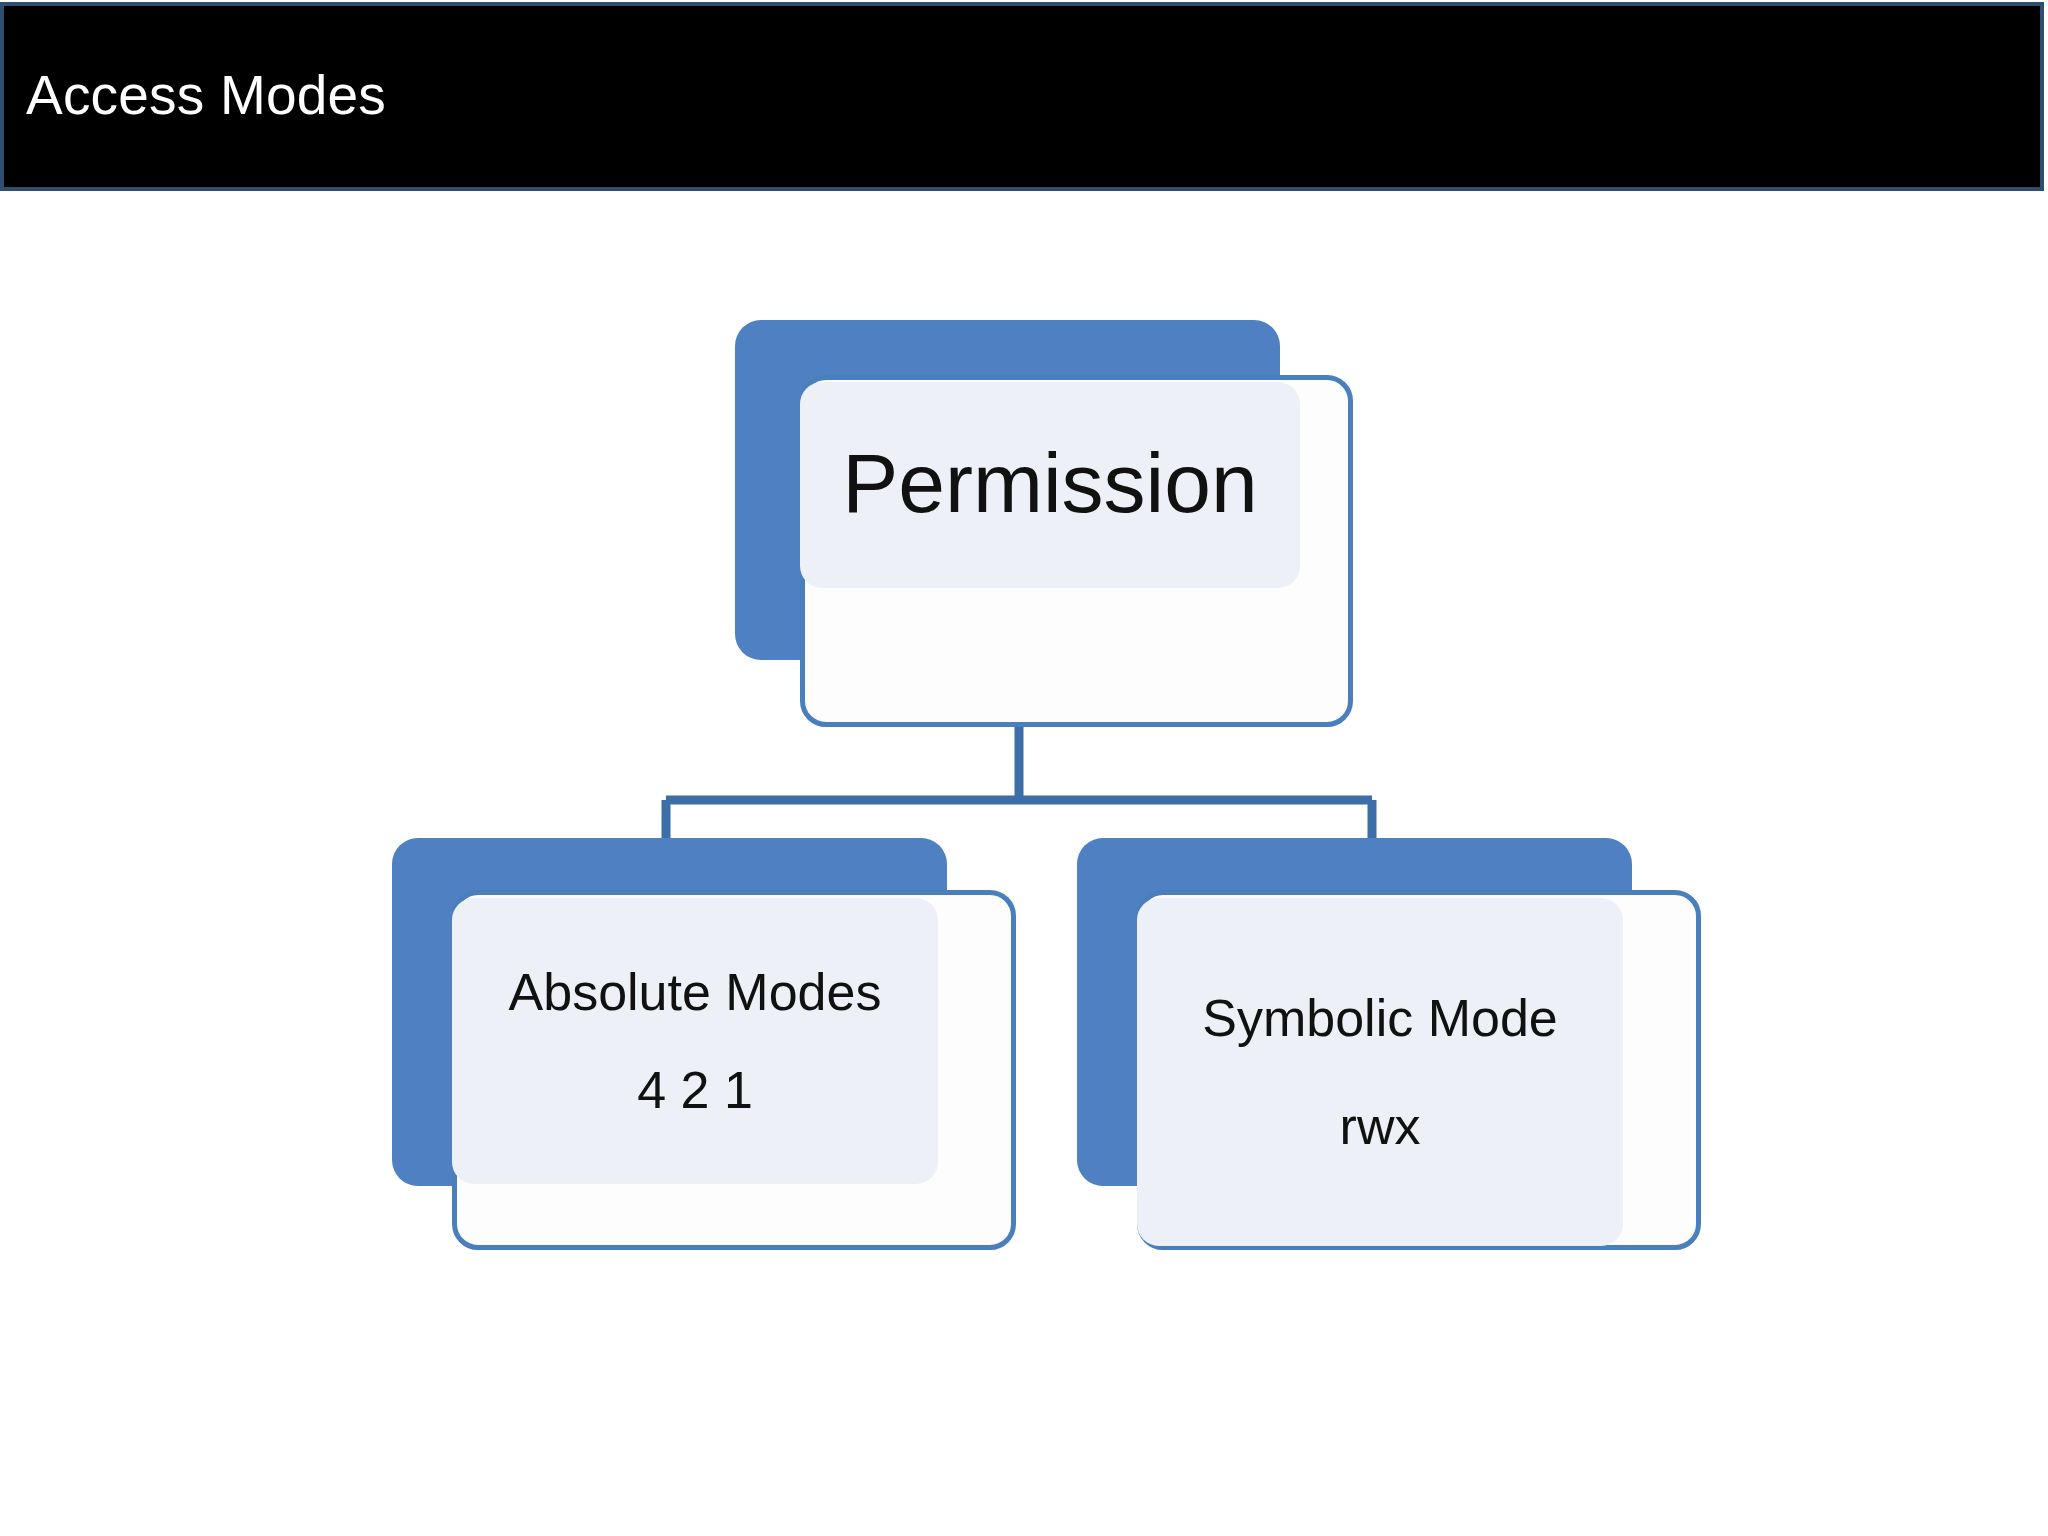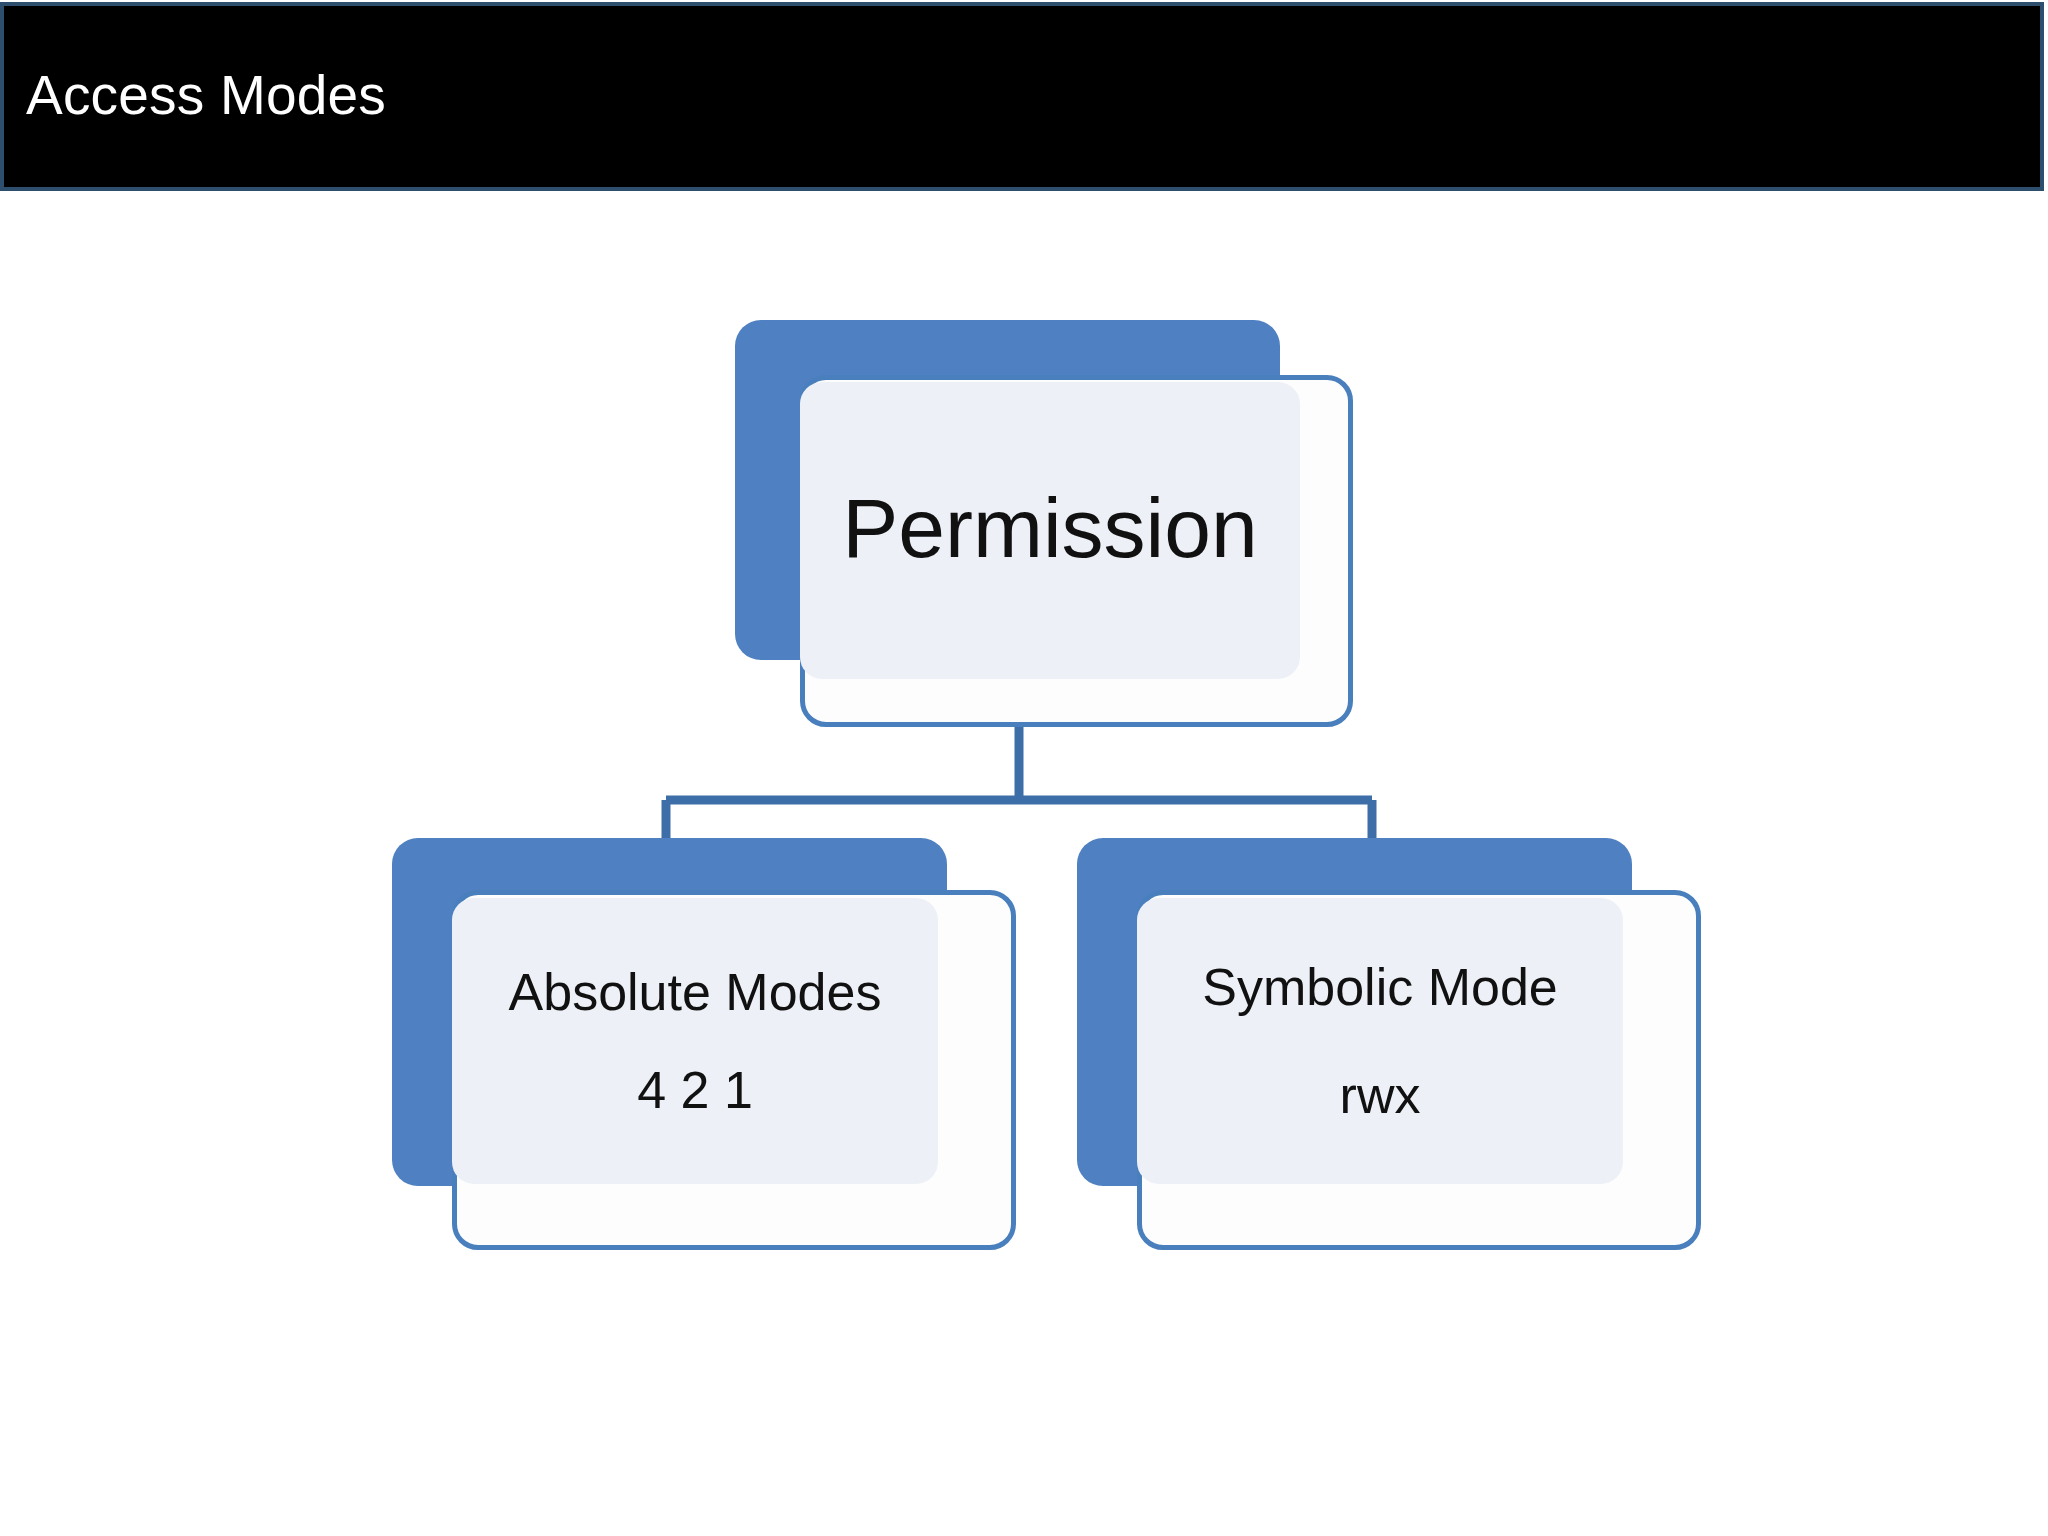--- a/index.html
+++ b/index.html
@@ -96,36 +96,36 @@
     font-weight: 400;
     text-align: center;
     line-height: 1.12;
     white-space: nowrap;
   }
 
   
   #node-permission { left: 0; top: 0; width: 2048px; height: 1536px; }
   #node-permission .layer-back    { left: 735px; top: 320px;  width: 545px; height: 340px; }
   #node-permission .layer-outline { left: 800px; top: 375px;  width: 553px; height: 352px; }
-  #node-permission .layer-front   { left: 800px; top: 382px;  width: 500px; height: 297px; align-items: center; }
+  #node-permission .layer-front   { left: 800px; top: 382px;  width: 500px; height: 206px; align-items: center; }
   #node-permission .node-label    { font-size: 84px; position: relative; top: -2px; }
 
   
   #node-absolute { left: 0; top: 0; width: 2048px; height: 1536px; }
   #node-absolute .layer-back    { left: 392px; top: 838px;  width: 555px; height: 348px; }
   #node-absolute .layer-outline { left: 452px; top: 890px;  width: 564px; height: 360px; }
   #node-absolute .layer-front   { left: 452px; top: 898px;  width: 486px; height: 286px; }
   #node-absolute .node-label    { font-size: 52px; }
   #node-absolute .node-sublabel { font-size: 52px; margin-top: 40px; }
 
   
   #node-symbolic { left: 0; top: 0; width: 2048px; height: 1536px; }
   #node-symbolic .layer-back    { left: 1077px; top: 838px;  width: 555px; height: 348px; }
   #node-symbolic .layer-outline { left: 1137px; top: 890px;  width: 564px; height: 360px; }
-  #node-symbolic .layer-front   { left: 1137px; top: 898px;  width: 486px; height: 286px; gap: 10px; }
+  #node-symbolic .layer-front   { left: 1137px; top: 898px;  width: 486px; height: 348px; gap: 10px; }
   #node-symbolic .node-label    { font-size: 52px; }
   #node-symbolic .node-sublabel { font-size: 52px; margin-top: 40px; }
 </style>
 </head>
 <body>
 
 <div id="slide">
 
   <div id="title-banner">
     <div id="title-text">Access Modes</div>

